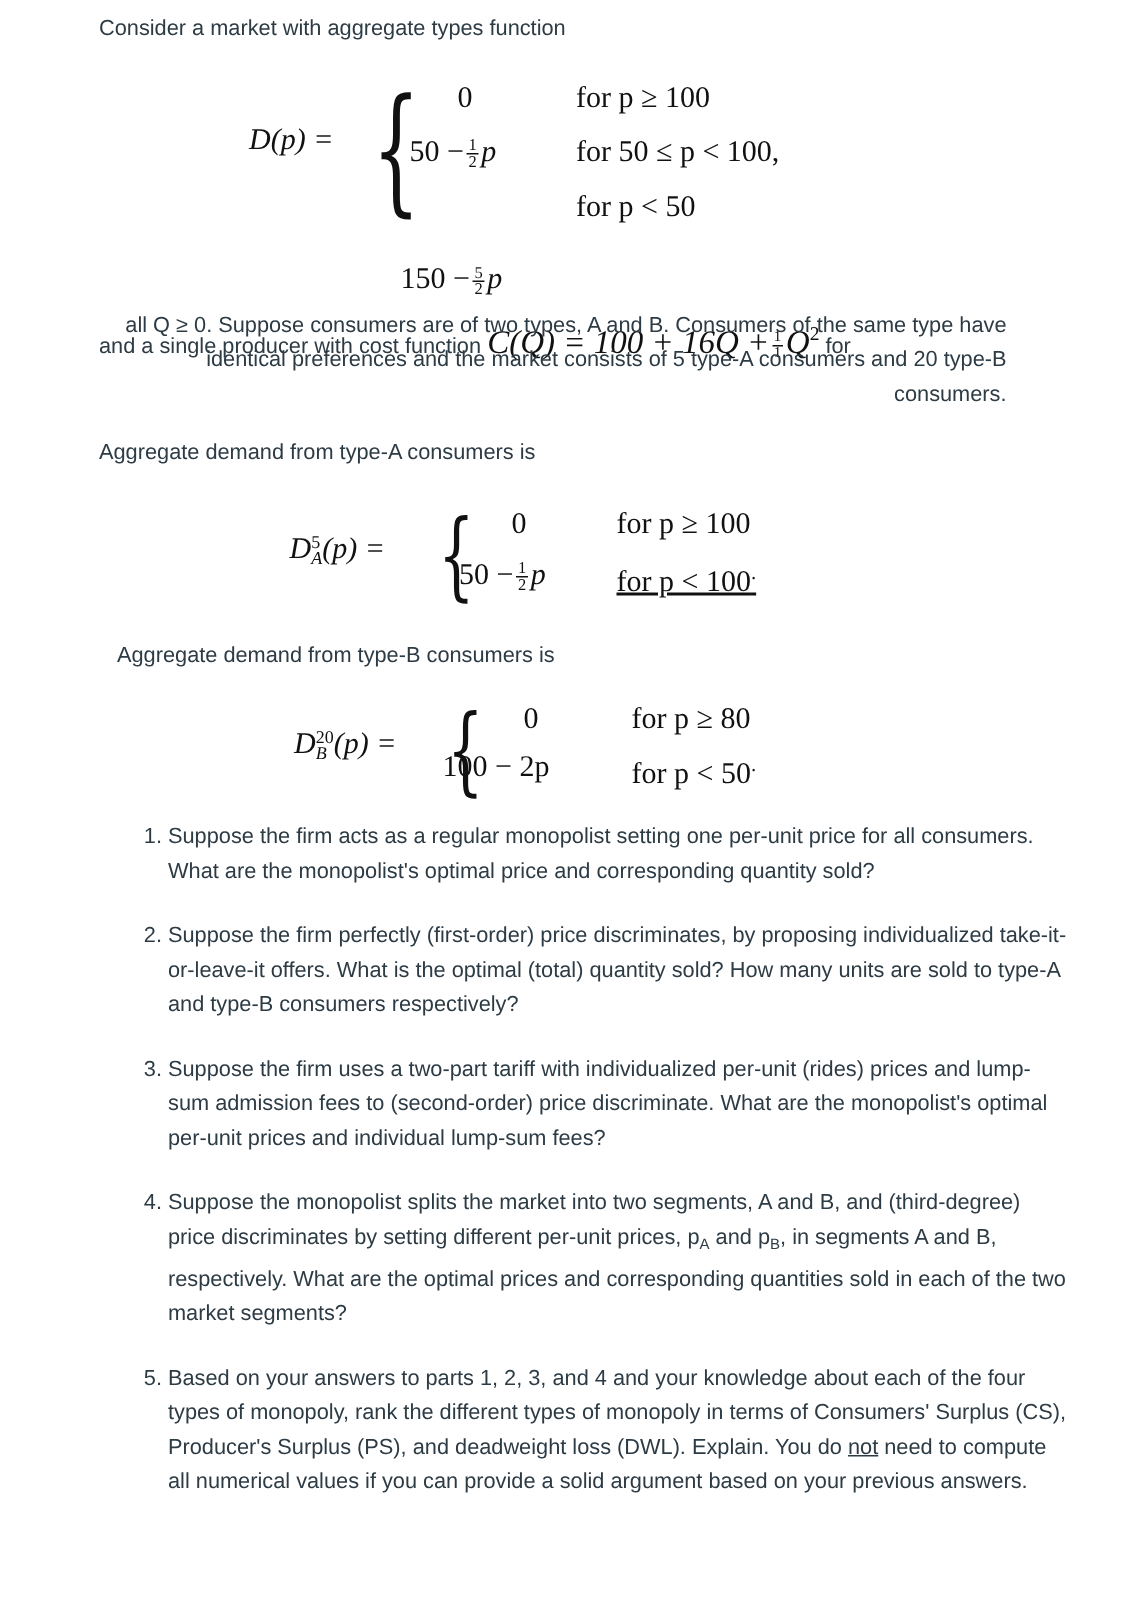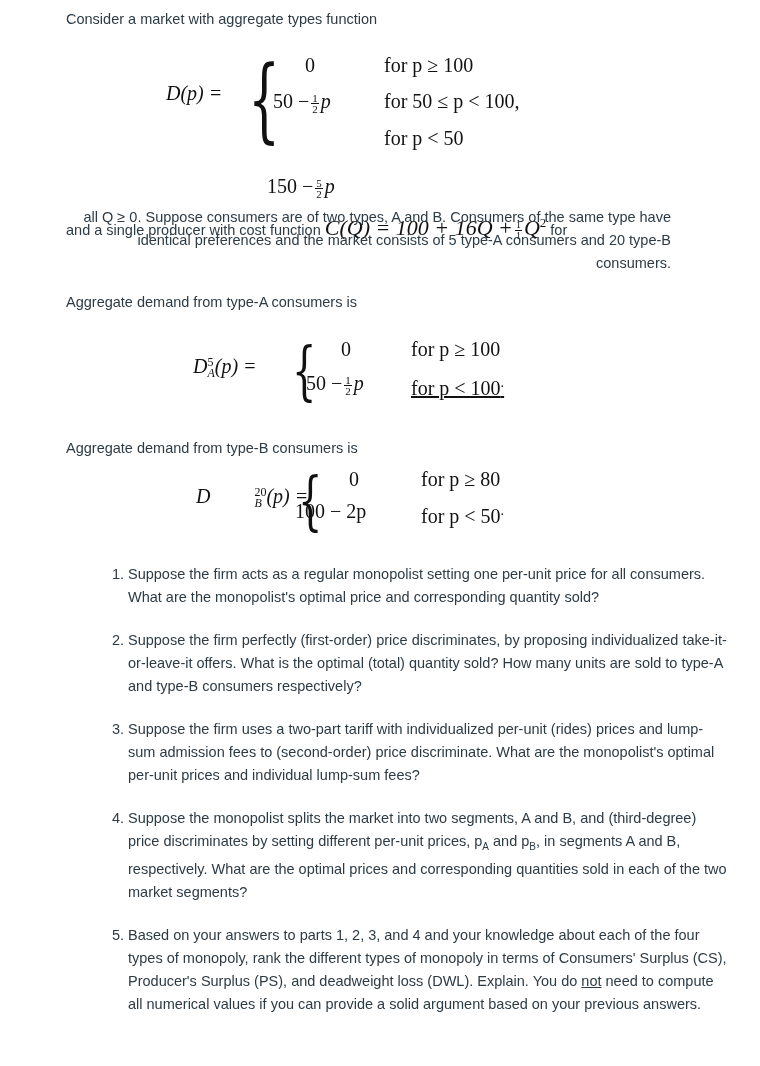--- a/index.html
+++ b/index.html
@@ -10,21 +10,21 @@
   }
   .txt { position: absolute; left: 66px; font-size: 14.5px; line-height: 23px; color: #2d3b45; }
   .math { font-family: "Liberation Serif", "DejaVu Serif", serif; color: #111; }
   .mi { font-style: italic; }
   .abs { position: absolute; }
   .brace { font-family: "DejaVu Serif", "Liberation Serif", serif; font-weight: 200; color:#111; }
   .frac { display: inline-block; vertical-align: middle; text-align: center; font-size: 11px; line-height: 10px; margin: 0 2px; }
   .frac .num { display: block; border-bottom: 1px solid #111; padding: 0 1px; }
   .frac .den { display: block; padding: 0 1px; }
   .row { position: absolute; white-space: nowrap; font-size: 20px; line-height: 24px; }
-  ol.questions { position: absolute; left: 66px; top: 547px; width: 600px; margin: 16px; padding: 0 0 0 46px; font-size: 14.5px; line-height: 23px; color:#2d3b45; }
+  ol.questions { position: absolute; left: 66px; top: 547px; width: 600px; margin: 0; padding: 0 0 0 46px; font-size: 14.5px; line-height: 23px; color:#2d3b45; }
   ol.questions li { margin-bottom: 20px; padding-left: 0px; }
   sub.s { font-size: 10px; }
   u { text-decoration: underline; }
 </style>
 </head>
 <body>
 
 <div class="txt" style="top:8px;">Consider a market with aggregate types function</div>
 
 <div>
@@ -62,24 +62,24 @@
   </div>
   <div class="abs brace" style="left:292px; top:335px; font-size:64px; line-height:72px; transform: scaleX(0.6); transform-origin:left top;">{</div>
   <div class="row math" style="left:341px; top:337px;">0</div>
   <div class="row math" style="left:411px; top:337px;">for p ≥ 100</div>
   <div class="row math" style="left:306px; top:371px;">
     <span>50 −</span><span class="frac"><span class="num">1</span><span class="den">2</span></span><span class="mi">p</span>
   </div>
   <div class="row math" style="left:411px; top:371px;text-decoration:underline;"><span>for p &lt; 100</span><span style="font-size:14px; vertical-align:8px;">.</span></div>
 </div>
 
-<div class="txt" style="top:437px;">Aggregate demand from type-B consumers is</div>
+<div class="txt" style="top:426px;margin-left:12px;">Aggregate demand from type-B consumers is</div>
 <div>
   <div class="row math" style="left:196px; top:484px;">
-    <span class="mi">D</span><span style="display:inline-block; vertical-align:middle; font-size:12px; line-height:11px; text-align:left;margin-left:44px;"><span style="display:block;">20</span><span class="mi" style="display:block;">B</span></span><span class="mi">(p) =</span>
+    <span class="mi">D</span><span style="display:inline-block; vertical-align:middle; font-size:12px; line-height:11px; text-align:left;"><span style="display:block;">20</span><span class="mi" style="display:block;">B</span></span><span class="mi">(p) =</span>
   </div>
   <div class="abs brace" style="left:298px; top:465px; font-size:64px; line-height:72px; transform: scaleX(0.6); transform-origin:left top;">{</div>
   <div class="row math" style="left:349px; top:467px;">0</div>
   <div class="row math" style="left:421px; top:467px;">for p ≥ 80</div>
   <div class="row math" style="left:295px; top:499px;"><span>100 − 2p</span></div>
   <div class="row math" style="left:421px; top:499px;"><span>for p &lt; 50</span><span style="font-size:14px; vertical-align:8px;">.</span></div>
 </div>
 
 <ol class="questions">
   <li><span>Suppose the firm acts as a regular monopolist setting one per-unit price for all consumers. What are the monopolist's optimal price and corresponding quantity sold?</span></li>

